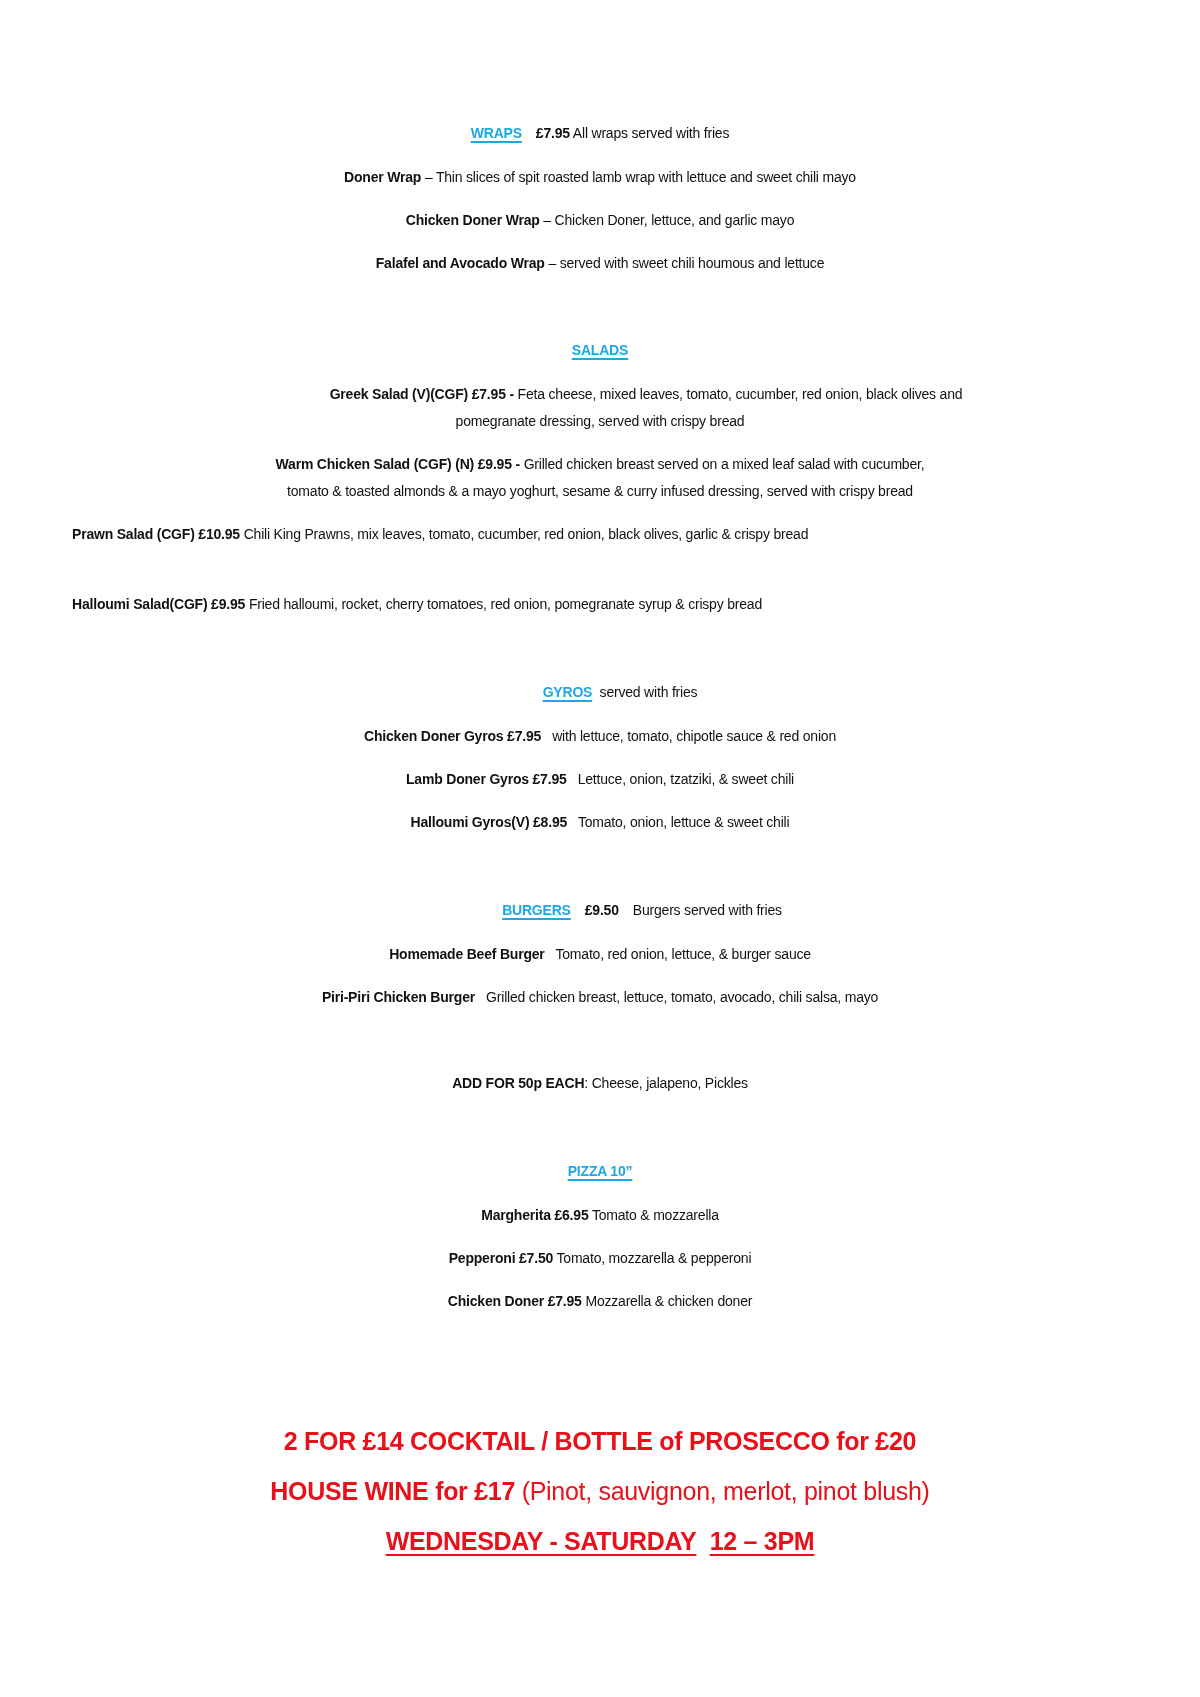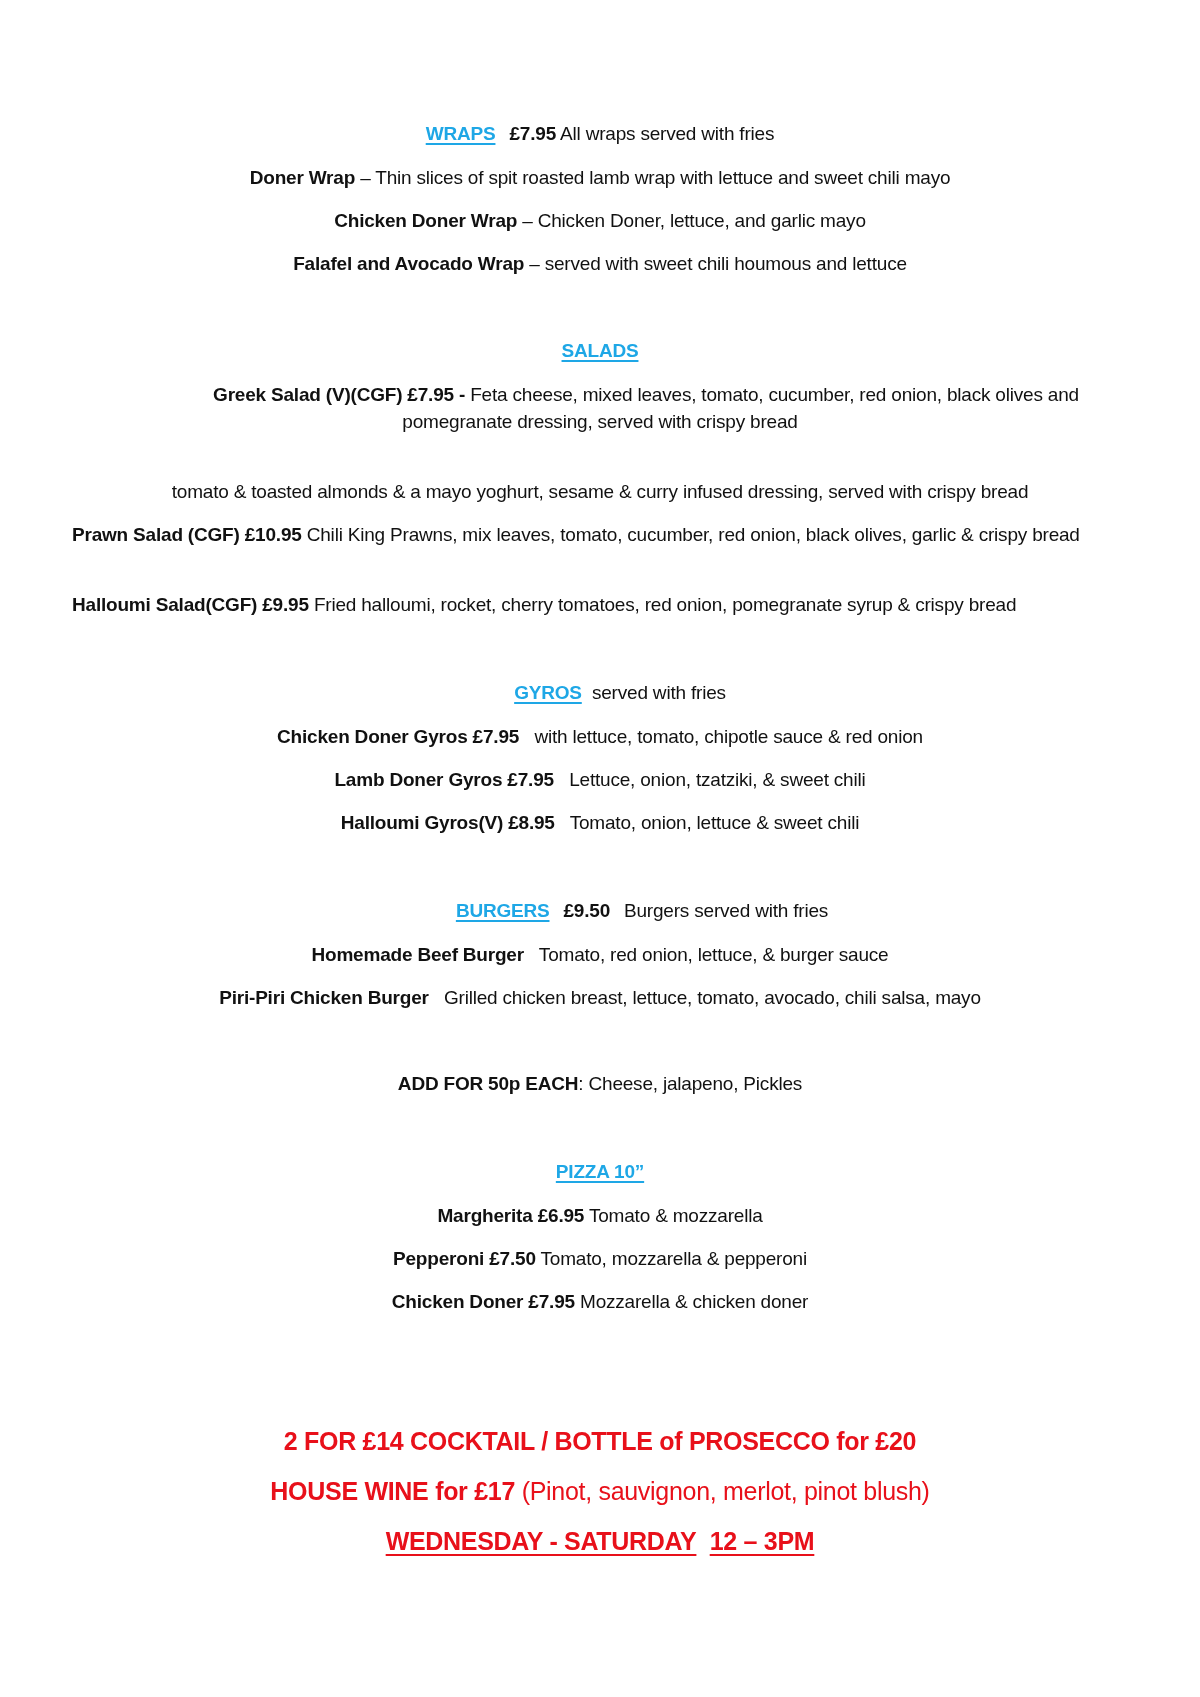--- a/index.html
+++ b/index.html
@@ -19,21 +19,21 @@
       position: absolute;
       left: 0; top: 0;
       width: 1200px;
       height: 1697px;
     }
     .line {
       position: absolute;
       left: 0;
       width: 1200px;
       text-align: center;
-      font-size: 19px;
+      font-size: 14px;
       line-height: 27px;
       white-space: nowrap;
       letter-spacing: -0.2px;
     }
     .line.left {
       text-align: left;
       left: 72px;
       width: 1060px;
       white-space: normal;
     }
@@ -79,20 +79,23 @@
   </div>
 
   <div class="line" style="top:337px;">
     <span class="heading">SALADS</span>
   </div>
   <div class="line" style="top:381px;margin-left:46px;">
     <span class="b">Greek Salad (V)(CGF) £7.95 -</span> <span>Feta cheese, mixed leaves, tomato, cucumber, red onion, black olives and</span>
   </div>
   <div class="line" style="top:408px;">
     <span>pomegranate dressing, served with crispy bread</span>
+  </div>
+  <div class="line" style="top:451px;">
+    <span class="b">Warm Chicken Salad (CGF) (N) £9.95 -</span> <span>Grilled chicken breast served on a mixed leaf salad with cucumber,</span>
   </div>
   <div class="line" style="top:478px;">
     <span>tomato &amp; toasted almonds &amp; a mayo yoghurt, sesame &amp; curry infused dressing, served with crispy bread</span>
   </div>
   <div class="line left" style="top:521px;">
     <span class="b">Prawn Salad (CGF) £10.95</span> <span>Chili King Prawns, mix leaves, tomato, cucumber, red onion, black olives, garlic &amp; crispy bread</span>
   </div>
   <div class="line left" style="top:591px; white-space:nowrap;">
     <span class="b">Halloumi Salad(CGF) £9.95</span> <span>Fried halloumi, rocket, cherry tomatoes, red onion, pomegranate syrup &amp; crispy bread</span>
   </div>

